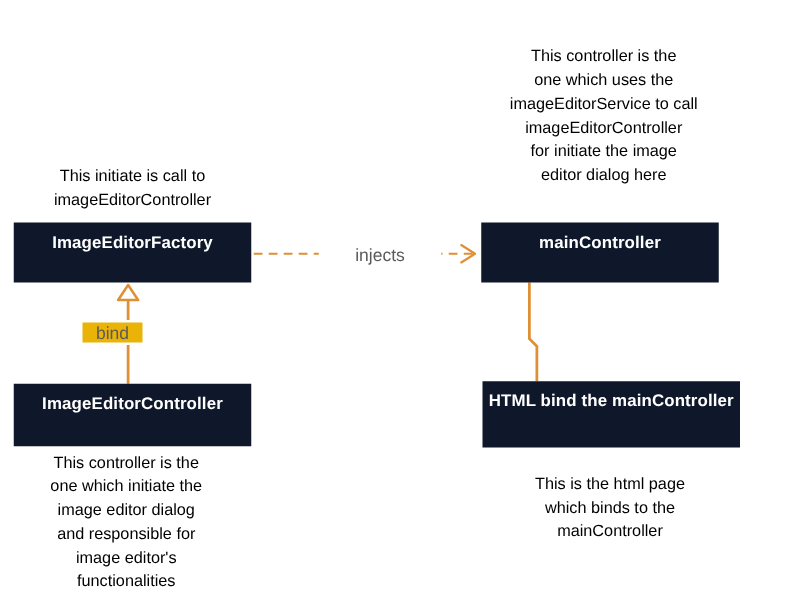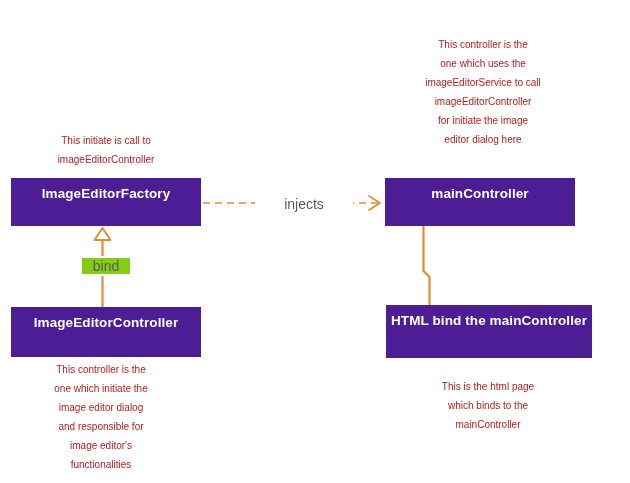--- a/index.html
+++ b/index.html
@@ -21,21 +21,21 @@
     left: 0;
     top: 0;
     width: 630px;
     height: 483px;
   }
 
   
   .node {
     position: absolute;
     box-sizing: border-box;
-    background: #4c1d95;
+    background: #0f172a;
     color: #ffffff;
     font-size: 13.5px;
     font-weight: bold;
     letter-spacing: 0.1px;
     text-align: center;
     padding-top: 8px;
     z-index: 3;
   }
   #node-image-editor-factory {
     left: 11px;  top: 178px;  width: 190px; height: 48px;
@@ -46,22 +46,22 @@
   #node-image-editor-controller {
     left: 11px;  top: 307px;  width: 190px; height: 50px;
   }
   #node-html-bind {
     left: 386px; top: 305px;  width: 206px; height: 53px;
   }
 
   
   .annotation {
     position: absolute;
-    color: #b91c1c;
-    font-size: 10px;
+    color: #000000;
+    font-size: 13px;
     line-height: 19px;
     text-align: center;
     z-index: 2;
     white-space: pre-line;
   }
   #annotation-factory {
     left: 11px;  top: 131px;  width: 190px;
   }
   #annotation-main-controller {
     left: 390px; top: 35px;   width: 186px;
@@ -79,22 +79,22 @@
     color: #5a5a5a;
     font-size: 14px;
     text-align: center;
     z-index: 4;
   }
   #label-injects {
     left: 255px; top: 196px; width: 98px;
     background: #ffffff;
   }
   #label-bind {
-    left: 82px;  top: 258px; width: 48px;
-    background: #84cc16;
+    left: 66px;  top: 258px; width: 48px;
+    background: #eab308;
   }
 
   svg { overflow: visible; }
 </style>
 </head>
 <body>
 
 <div id="canvas">
 
   <svg id="connectors" width="630" height="483" viewBox="0 0 630 483" style="position:absolute; left:0; top:0; z-index:1;">

